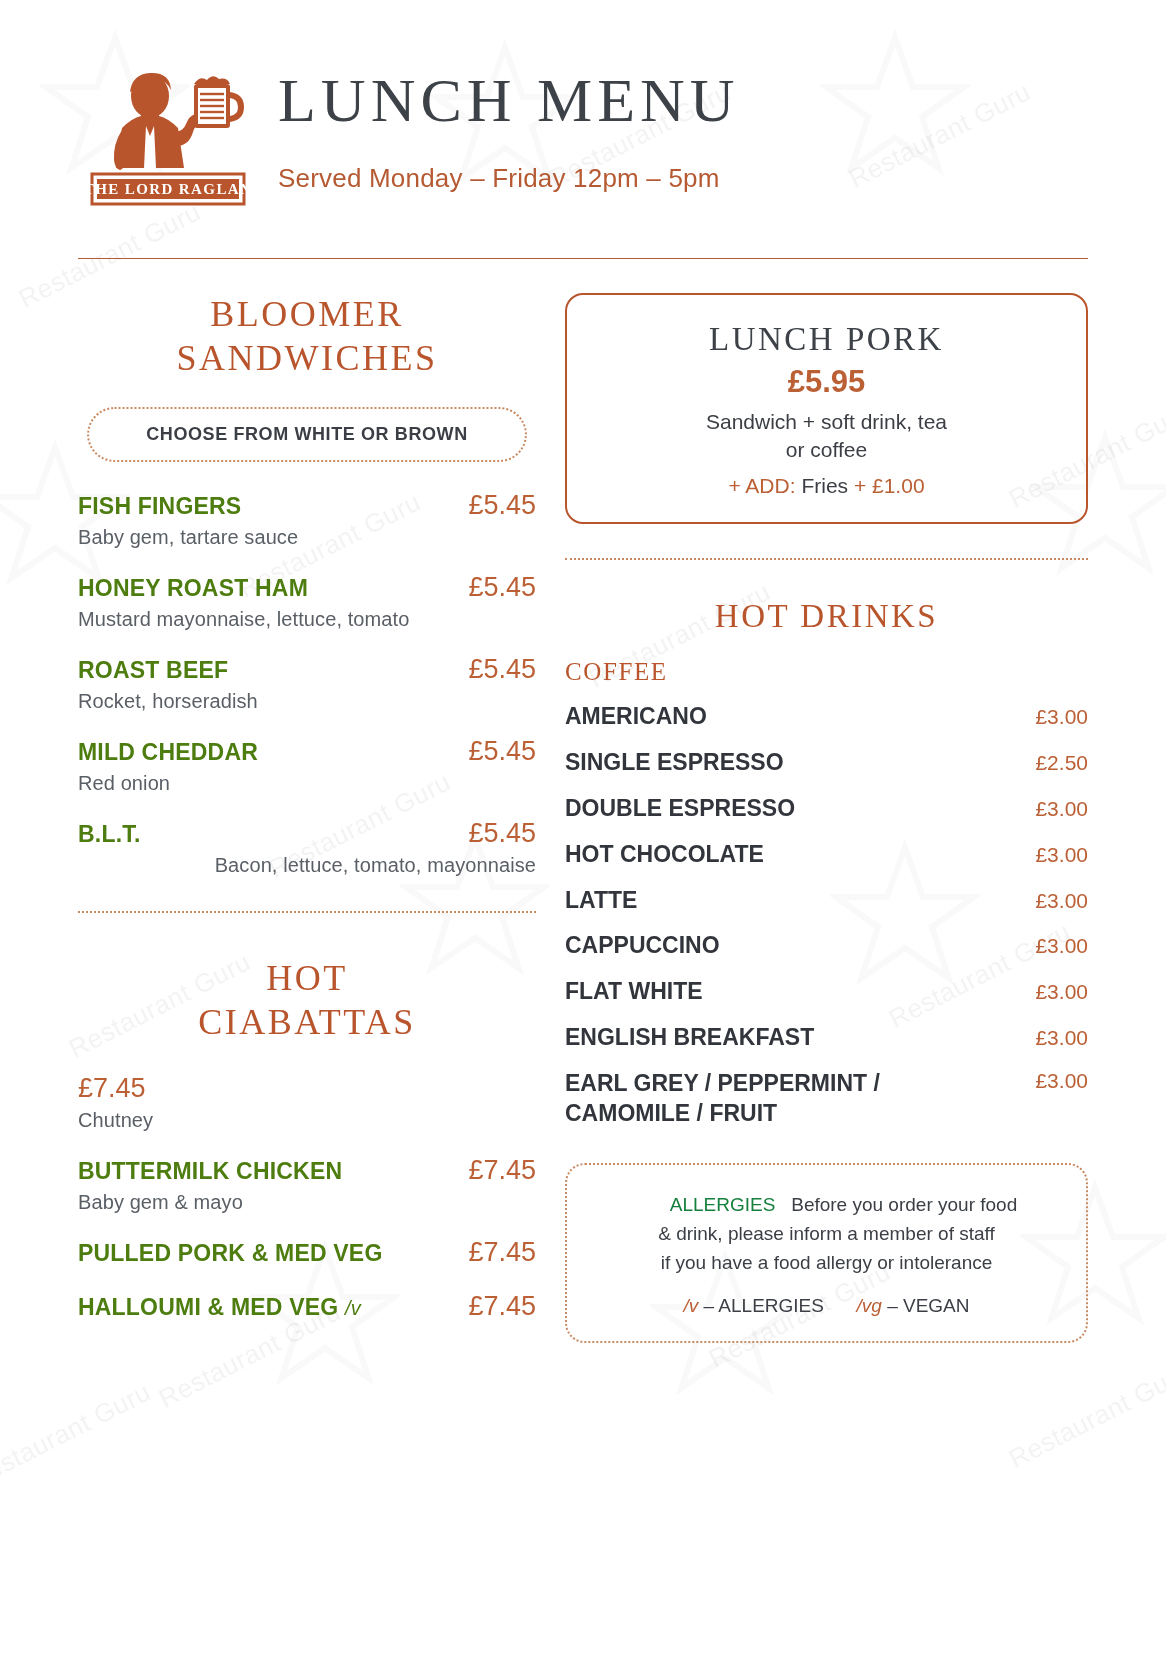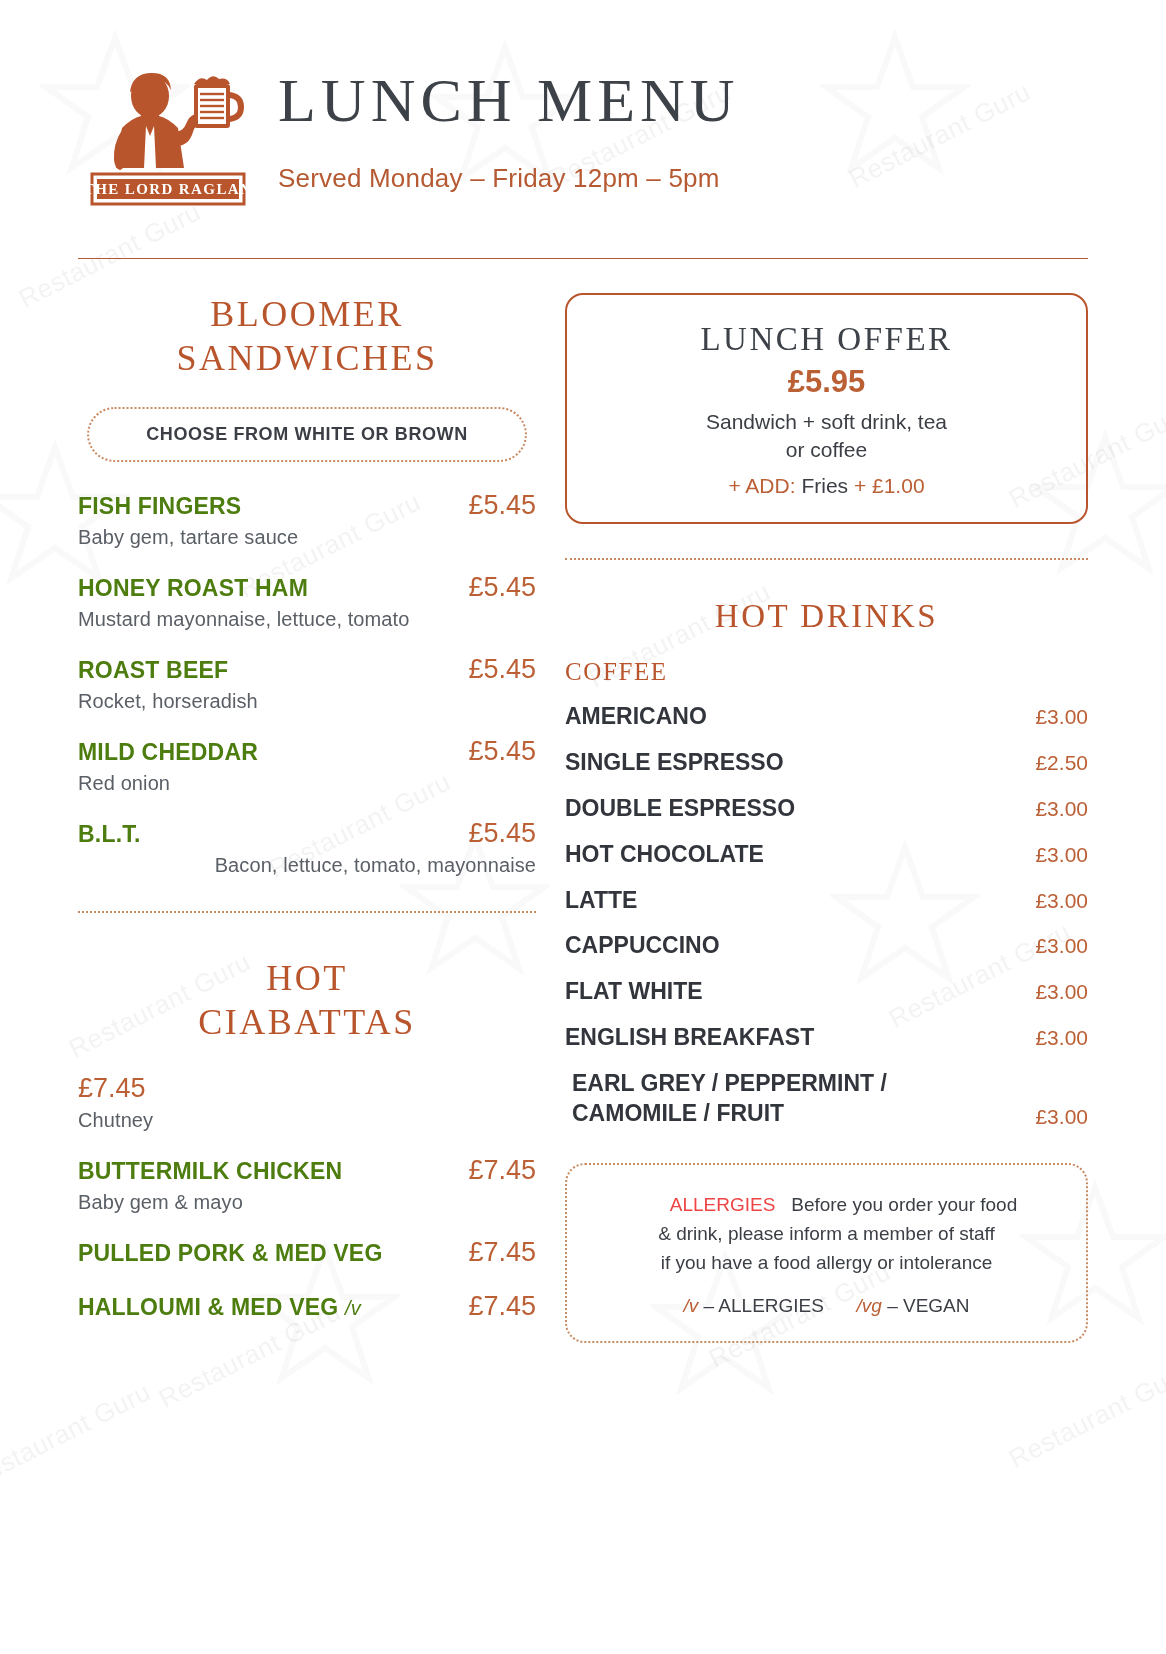--- a/index.html
+++ b/index.html
@@ -185,21 +185,21 @@
     font-weight: bold;
     color: #32363c;
     line-height: 1.3;
   }
   .drink-price {
     font-size: 21px;
     color: #bb5f35;
     white-space: nowrap;
     flex: 0 0 auto;
   }
-  .drink-row.multiline { align-items: flex-end; margin-left: 7px; }
+  .drink-row.multiline { align-items: flex-start; }
 
   
   .dotted-divider {
     border-top: 2px dotted #c98a62;
     margin: 34px 0 0 0;
   }
   .dotted-divider.right { margin: 34px 0 0 0; }
 
   
   .offer-box {
@@ -240,21 +240,21 @@
     border-radius: 20px;
     padding: 26px 26px 24px 26px;
     text-align: center;
     margin-top: 34px;
   }
   .allergies-line {
     font-size: 19px;
     line-height: 1.52;
     color: #3b3f45;
   }
-  .allergies-line .hl { color: #ef4444; margin-left: 34px; }
+  .allergies-line .hl { color: #15803d; margin-left: 34px; }
   .allergies-legend {
     font-size: 19px;
     margin-top: 18px;
     color: #3b3f45;
   }
   .allergies-legend .code {
     color: #bb5f35;
     font-style: italic;
   }
   .allergies-legend .gap { display: inline-block; width: 22px; }
@@ -468,21 +468,21 @@
           </div>
 
         </div>
       </div>
 
     </div>
 
     <div class="col-right">
 
       <div class="offer-box">
-        <div class="offer-title">LUNCH OFFER</div>
+        <div class="offer-title">LUNCH PORK</div>
         <div class="offer-price">£5.95</div>
         <div class="offer-desc">
           <div>Sandwich + soft drink, tea</div>
           <div>or coffee</div>
         </div>
         <div class="offer-add">
           <span>+ ADD:</span>
           <span class="dark">Fries</span>
           <span>+ £1.00</span>
         </div>

